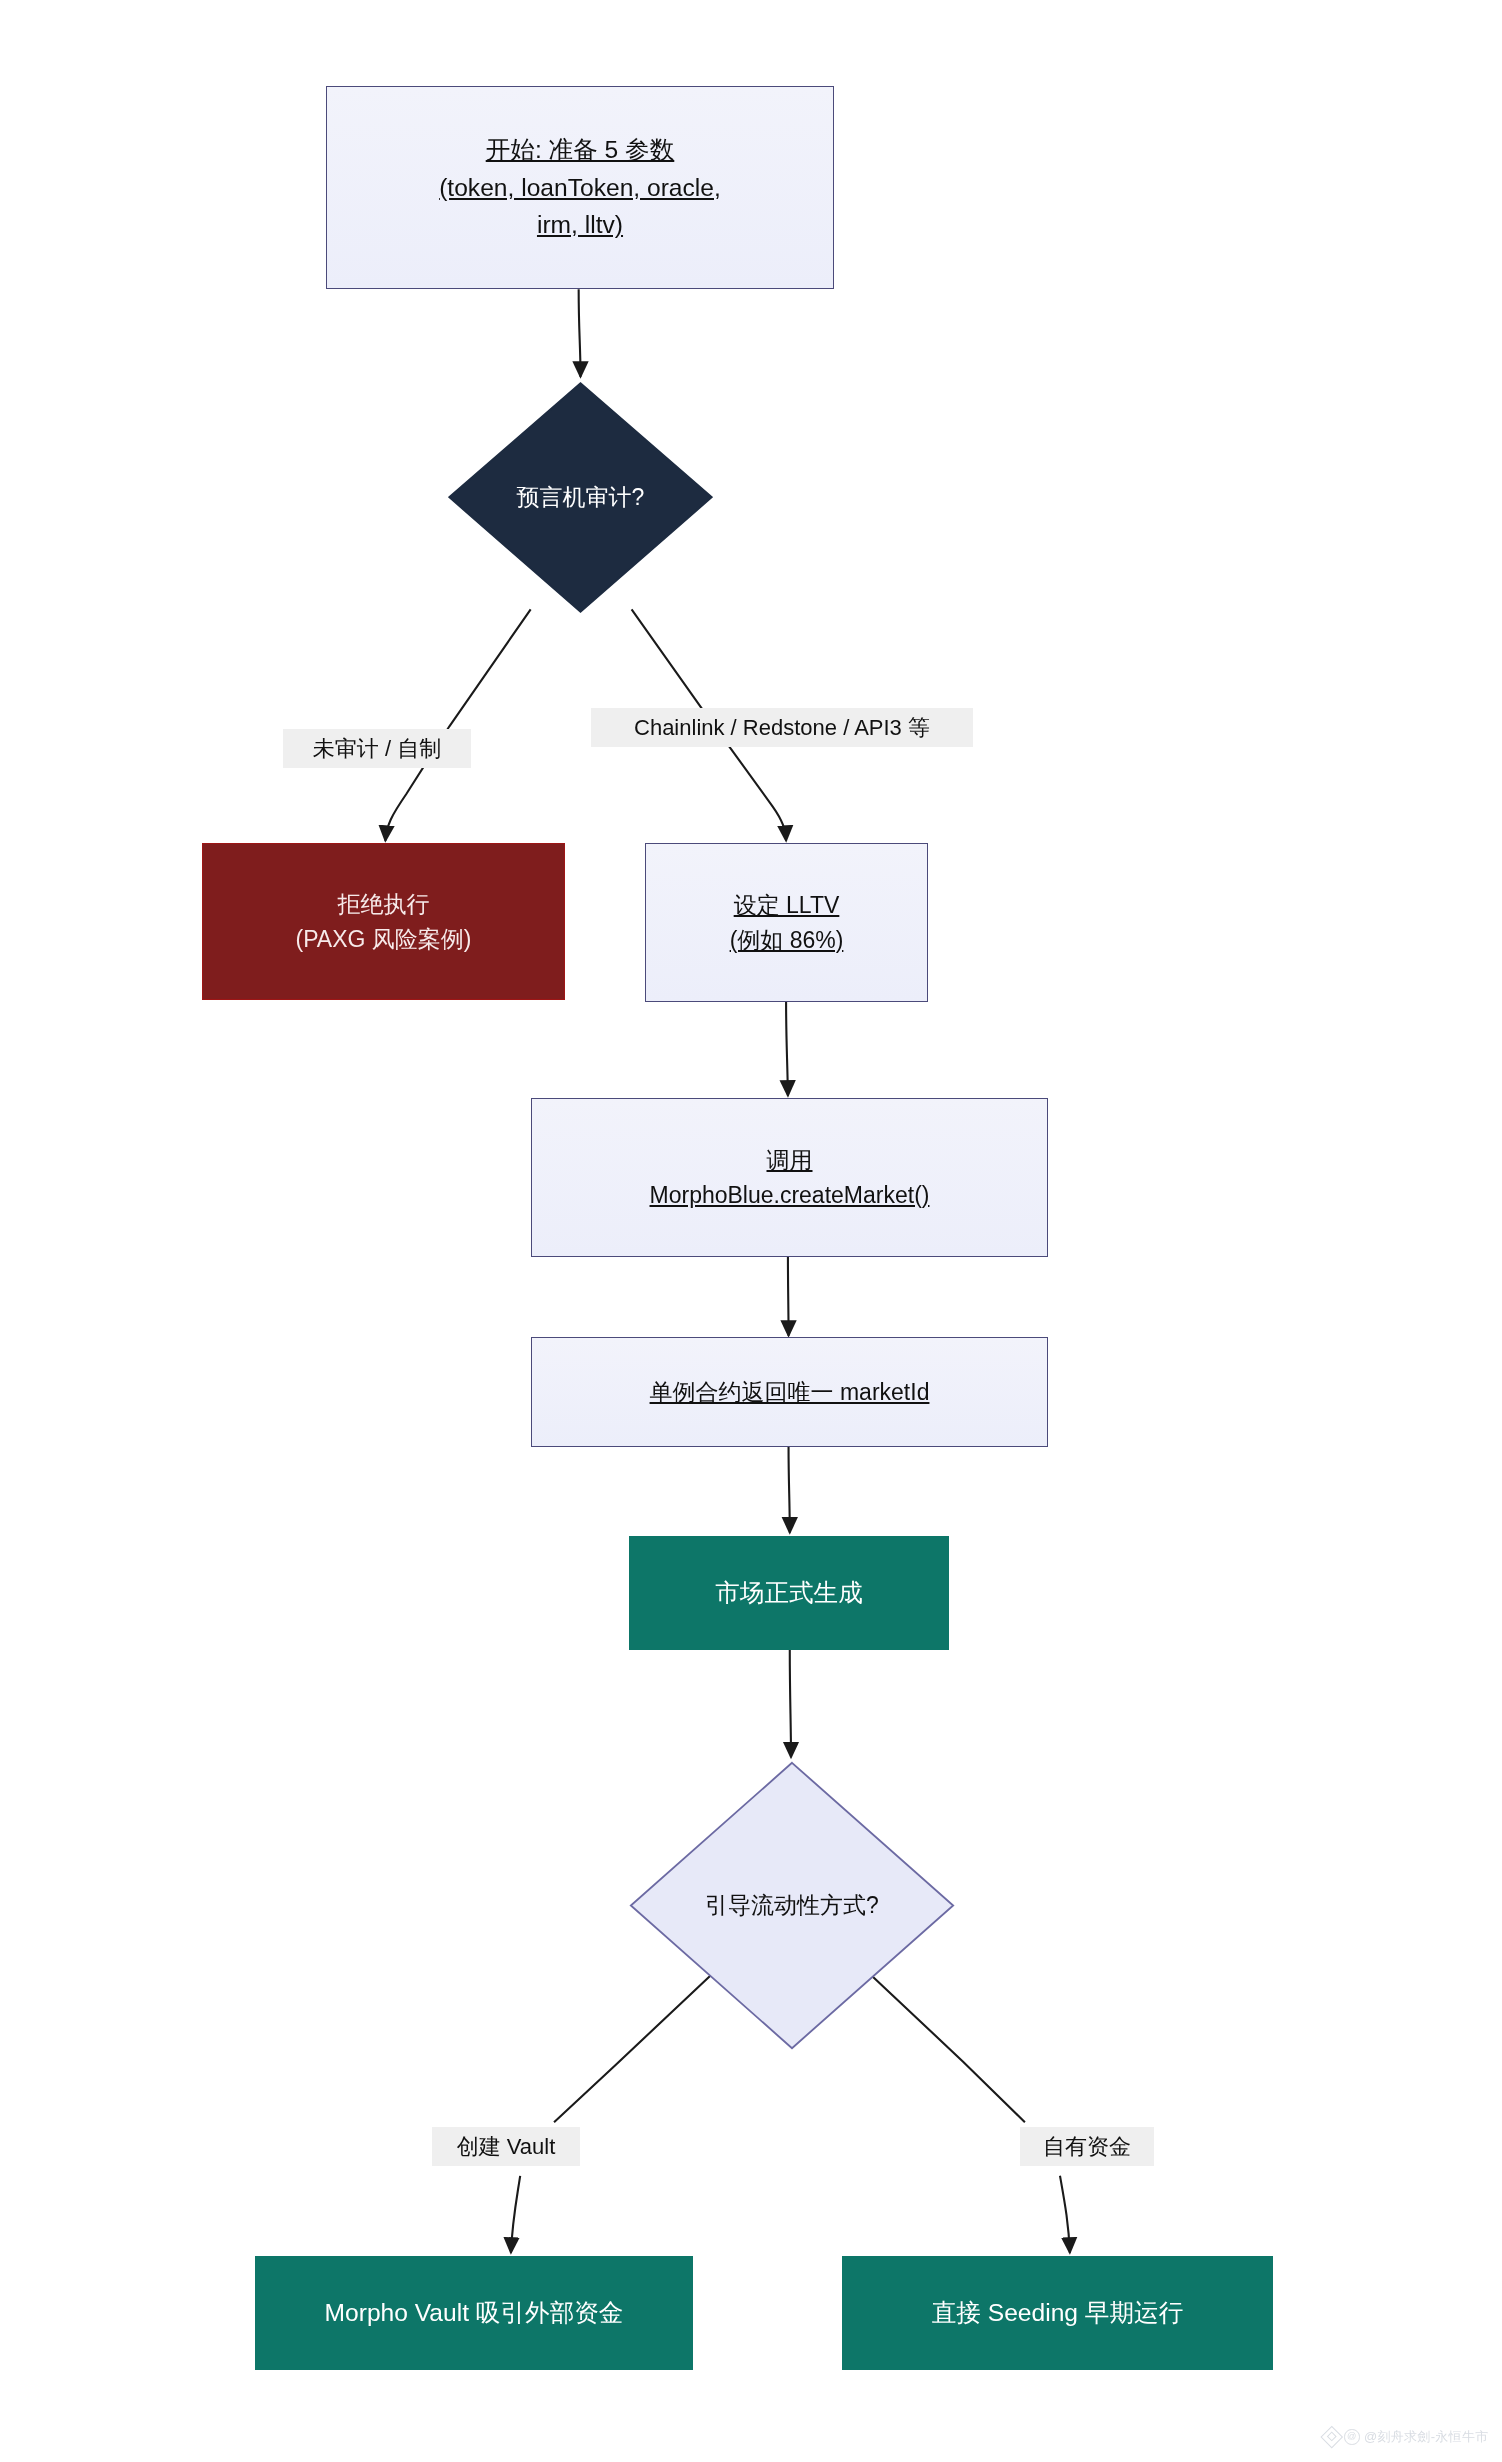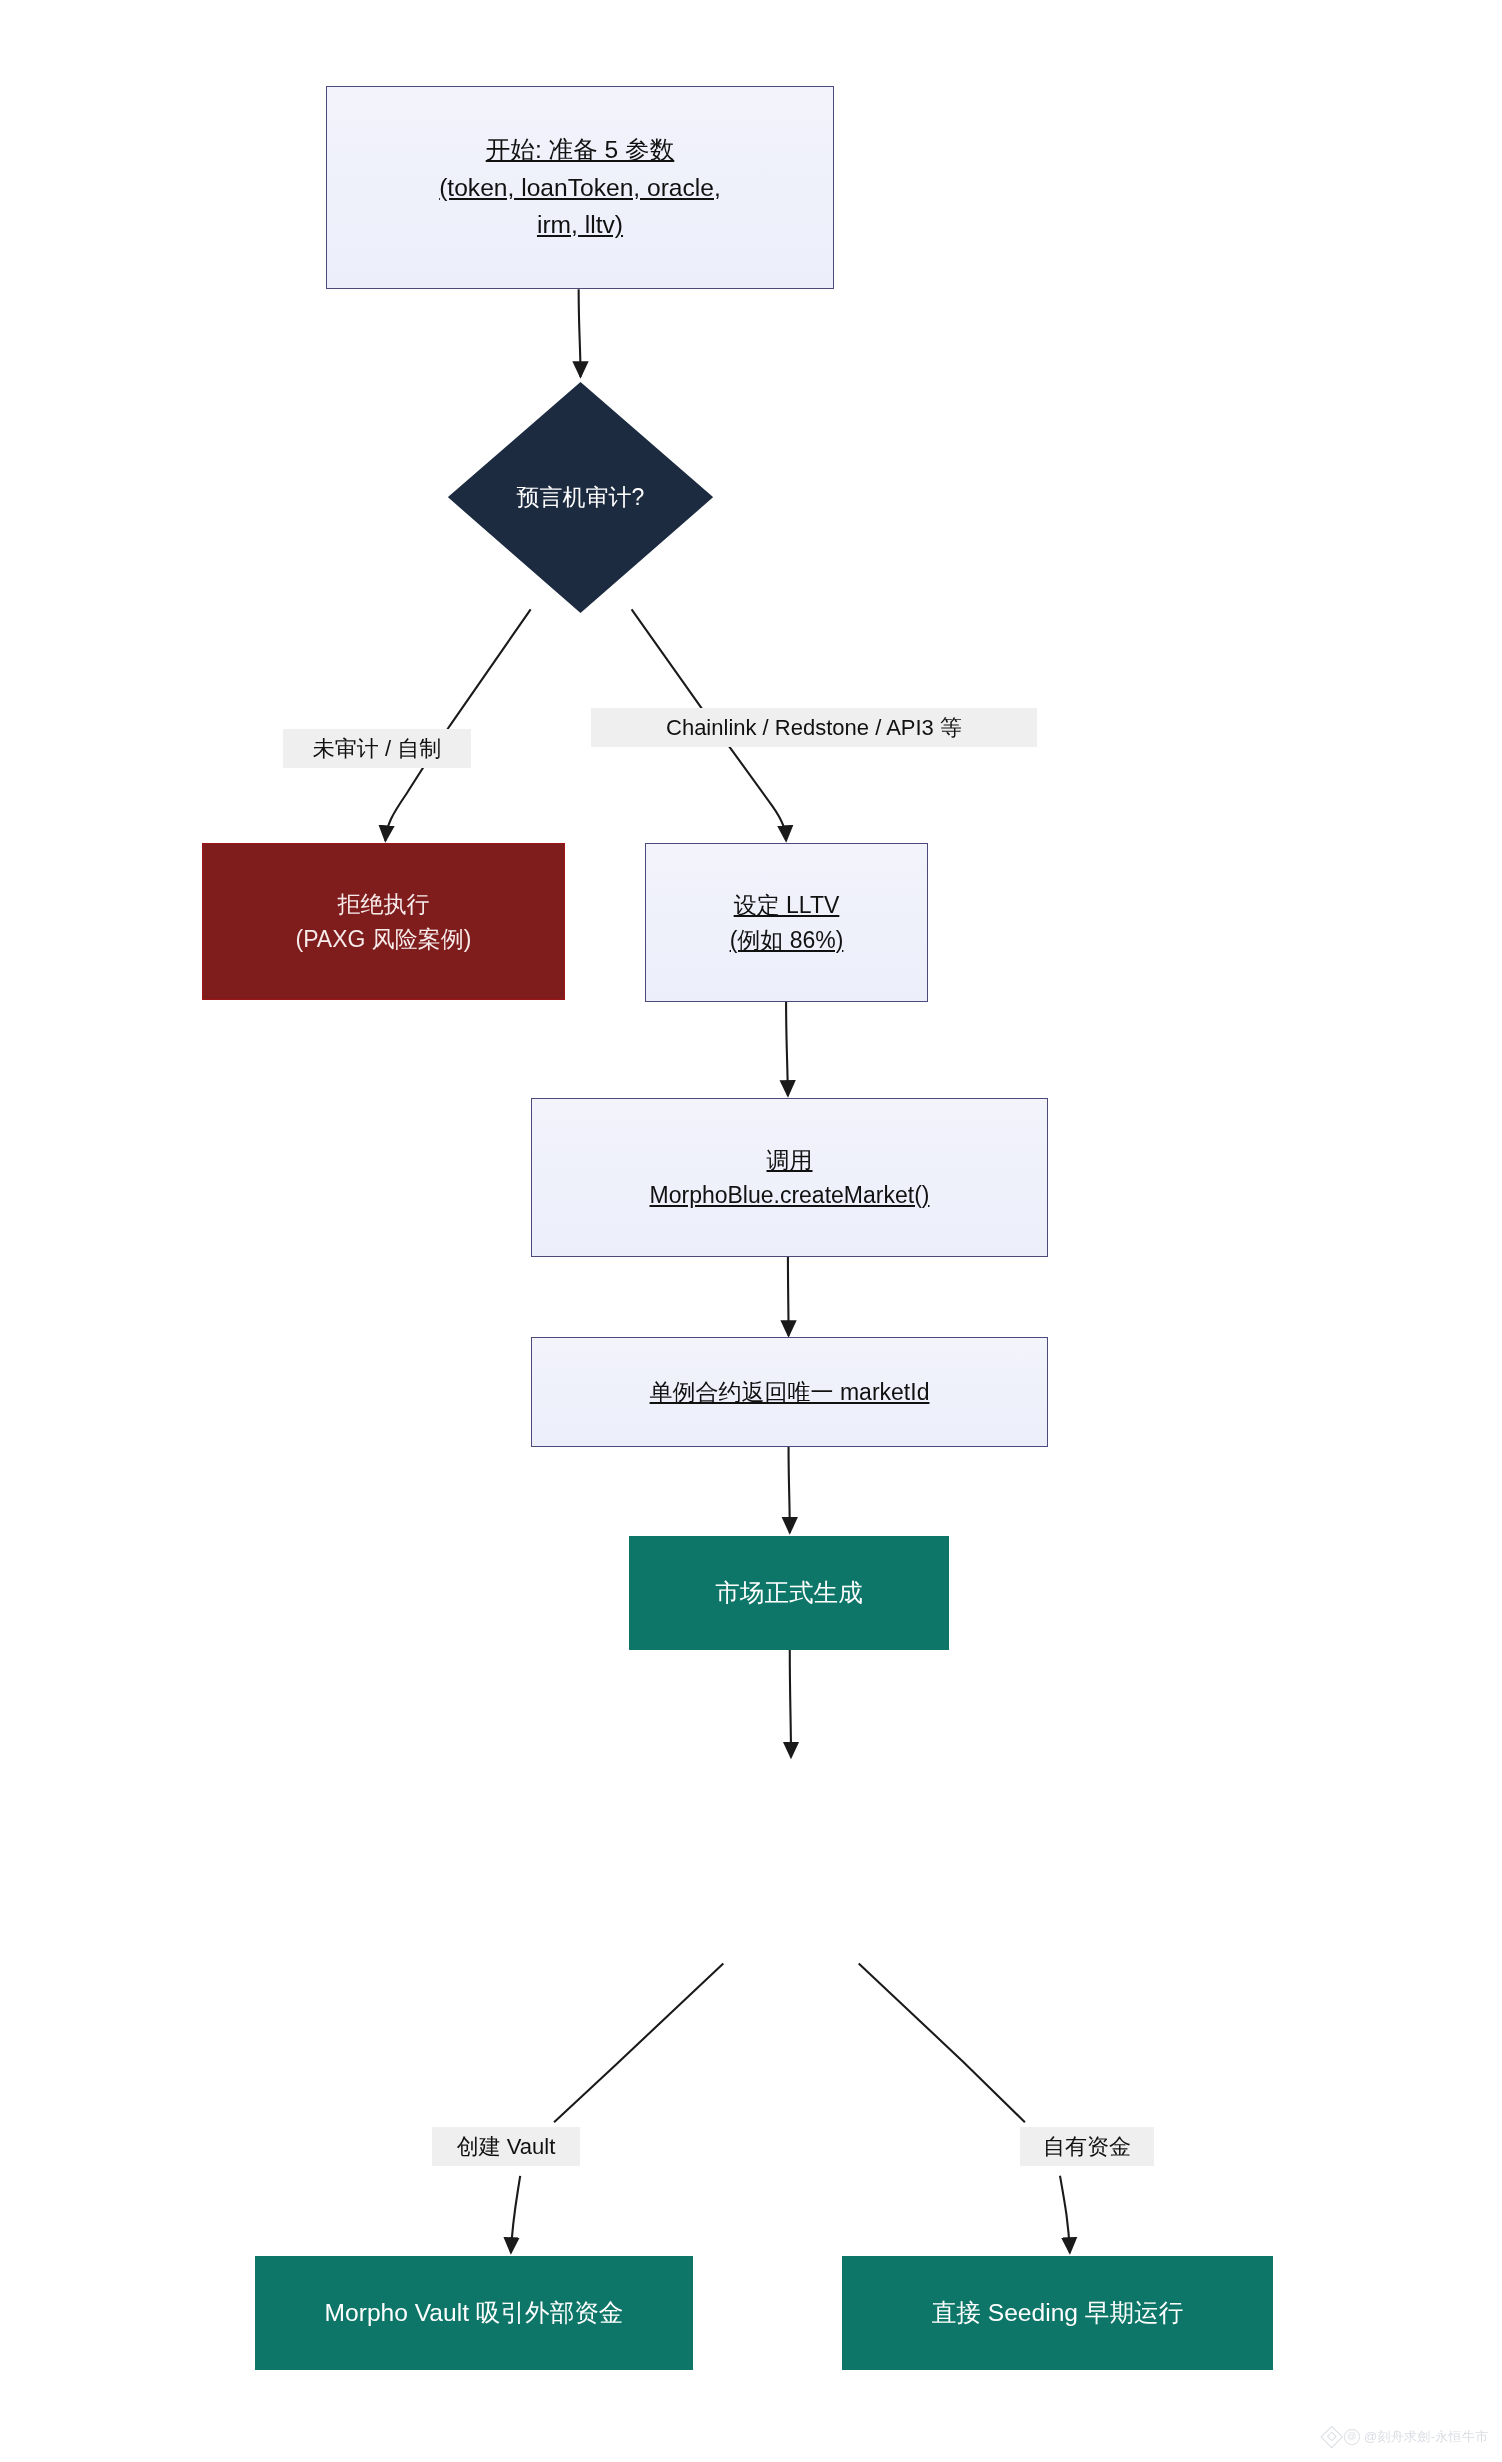--- a/index.html
+++ b/index.html
@@ -188,21 +188,21 @@
     <svg class="shape" viewBox="0 0 430 375" preserveAspectRatio="none">
       <polygon points="215,2 428,187 215,373 2,187" fill="#1d2b40" stroke="#1d2b40" stroke-width="3"></polygon>
     </svg>
     <span class="dlabel">预言机审计?</span>
   </div>
 
   <div class="edge-label fs-36" style="left:283px; top:729px; width:188px;">
     <span>未审计 / 自制</span>
   </div>
 
-  <div class="edge-label fs-36" style="left:591px; top:708px; width:446px;">
+  <div class="edge-label fs-36" style="left:591px; top:708px; width:382px;">
     <span class="line">Chainlink / Redstone / API3</span>
     <span class="line">等</span>
   </div>
 
   <div class="node box-danger fs-38" style="left:202px; top:843px; width:363px; height:157px;">
     <span class="line">拒绝执行</span>
     <span class="line">(PAXG 风险案例)</span>
   </div>
 
   <div class="node box-process fs-38" style="left:645px; top:843px; width:283px; height:159px;">
@@ -216,20 +216,26 @@
   </div>
 
   <div class="node box-process fs-38" style="left:531px; top:1337px; width:517px; height:110px;">
     <span class="line">单例合约返回唯一 marketId</span>
   </div>
 
   <div class="node box-success fs-40" style="left:629px; top:1536px; width:320px; height:114px;">
     <span class="line">市场正式生成</span>
   </div>
 
+  <div class="diamond diamond-light fs-38" style="left:629px; top:1761px; width:326px; height:289px;">
+    <svg class="shape" viewBox="0 0 530 470" preserveAspectRatio="none">
+      <polygon points="265,3 527,235 265,467 3,235" fill="#e7e9f8" stroke="#6c6aa3" stroke-width="3"></polygon>
+    </svg>
+    <span class="dlabel">引导流动性方式?</span>
+  </div>
 
   <div class="edge-label fs-36" style="left:432px; top:2127px; width:148px;">
     <span>创建 Vault</span>
   </div>
 
   <div class="edge-label fs-36" style="left:1020px; top:2127px; width:134px;">
     <span>自有资金</span>
   </div>
 
   <div class="node box-success fs-40" style="left:255px; top:2256px; width:438px; height:114px;">

